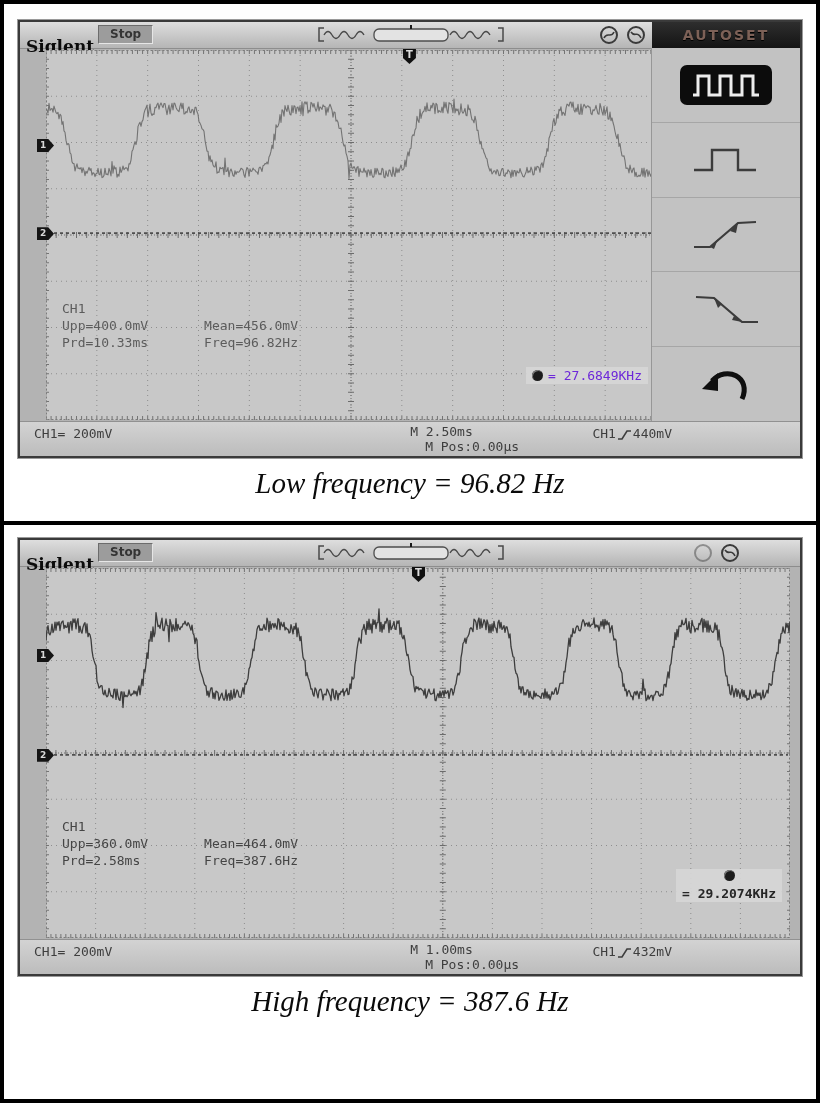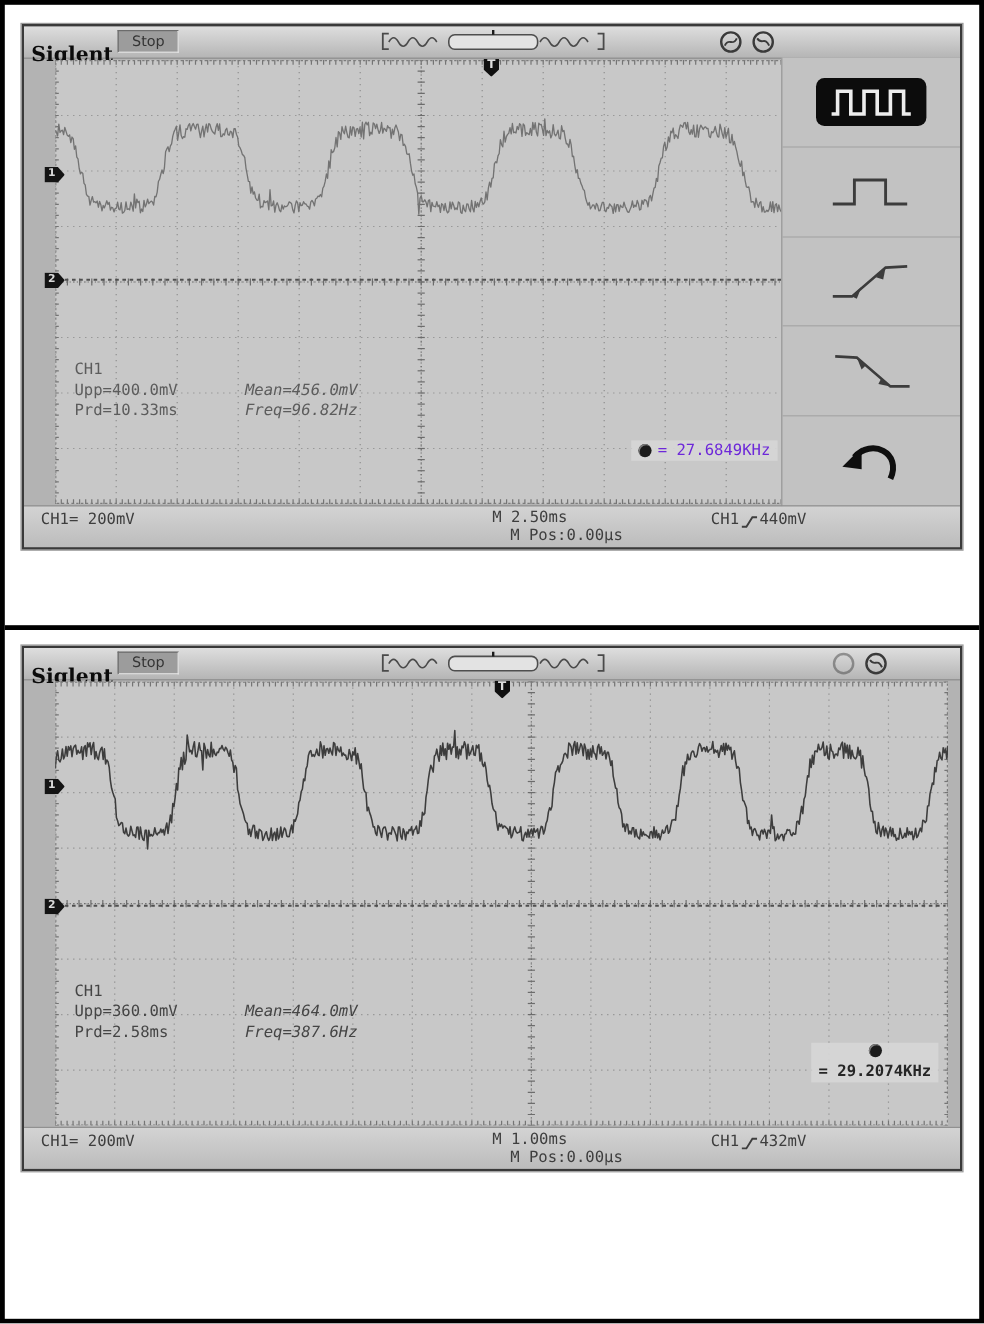--- a/index.html
+++ b/index.html
@@ -8,36 +8,36 @@
   .title{font-family:"Liberation Serif",serif;font-weight:bold;font-size:23px;color:#000;}
   .section{box-sizing:border-box;padding-top:16px;}
   .sec2{height:521px;border-bottom:4px solid #000;}
   .sec3{padding-top:13px;}
   .caption{text-align:center;font-family:"Liberation Serif",serif;font-style:italic;font-size:29px;color:#0a0a0a;margin-top:9px;}
 
   
   .scope{position:relative;width:784px;height:438px;margin:0 auto;background:#b3b3b3;border:2px solid #3a3a3a;outline:1px solid #9a9a9a;box-sizing:border-box;overflow:hidden;}
   .shead{position:absolute;left:0;top:0;right:0;height:26px;background:linear-gradient(#dedede,#b5b5b5);border-bottom:1px solid #8d8d8d;}
   .logo{position:absolute;left:6px;top:2px;font-family:"DejaVu Serif",serif;font-weight:bold;font-size:17px;color:#0b0b0b;margin-top:12px;}
-  .stop{position:absolute;left:78px;top:3px;font-size:12px;font-weight:normal;color:#343434;background:#9c9c9c;padding:1px 11px 2px;border-top:1px solid #6c6c6c;border-left:1px solid #6c6c6c;border-bottom:1px solid #e6e6e6;border-right:1px solid #e6e6e6;}
+  .stop{position:absolute;left:78px;top:3px;font-size:12px;font-weight:bold;color:#343434;background:#9c9c9c;padding:1px 11px 2px;border-top:1px solid #6c6c6c;border-left:1px solid #6c6c6c;border-bottom:1px solid #e6e6e6;border-right:1px solid #e6e6e6;}
   .hpos{position:absolute;left:296px;top:3px;}
   .hicons{position:absolute;top:3px;display:flex;gap:7px;}
   .s1 .hicons{right:154px;} .s2i .hicons{right:60px;}
   .autoset{position:absolute;right:0;top:0;width:148px;height:26px;background:linear-gradient(#2e2e2e,#141414);color:#7d6157;font-weight:bold;font-size:14px;letter-spacing:2px;display:flex;align-items:center;justify-content:center;text-shadow:0 1px 0 #000;}
   .menu{position:absolute;right:0;top:26px;bottom:34px;width:148px;background:#c2c2c2;border-left:1px solid #979797;}
   .mitem{height:20%;box-sizing:border-box;display:flex;align-items:center;justify-content:center;border-bottom:1px solid #a6a6a6;}
   .mitem:last-child{border-bottom:none;}
   .pill{background:#0c0c0c;border-radius:7px;padding:5px 9px;display:flex;align-items:center;}
   .graticule{position:absolute;left:26px;top:28px;height:370px;background:#c8c8c8;}
   .g1{width:610px;} .g2{width:744px;}
   .tmark{position:absolute;width:13px;height:15px;background:#101010;color:#dcdcdc;font-size:10px;font-weight:bold;line-height:12px;text-align:center;clip-path:polygon(0 0,100% 0,100% 60%,50% 100%,0 60%);z-index:6;}
   .chflag{position:absolute;left:-9px;width:17px;height:13px;background:#141414;color:#d8d8d8;font-size:9px;font-weight:bold;line-height:13px;padding-left:3px;box-sizing:border-box;clip-path:polygon(0 0,66% 0,100% 50%,66% 100%,0 100%);z-index:6;}
   .meas{position:absolute;left:16px;top:250px;display:flex;gap:56px;font-family:"DejaVu Sans Mono",monospace;font-size:13px;line-height:17px;z-index:5;}
   .m1 .meas{color:#5c5c5c;} .s2i .meas{color:#454545;}
-  .meas .c2{margin-top:17px;font-style:italic;}
+  .meas .c2{margin-top:17px;}
   .counter{position:absolute;right:8px;bottom:36px;display:flex;align-items:center;gap:5px;background:rgba(214,214,214,.92);padding:1px 6px;font-family:"DejaVu Sans Mono",monospace;font-size:13px;z-index:5;}
   .m1 .counter{color:#6d28d9;} .s2i .counter{color:#262626;font-weight:bold;flex-direction:column;}
   .cdot{width:11px;height:11px;border-radius:50%;background:#1c1c1c;box-shadow:inset 1px 1px 0 #7d7d7d;}
   .sbar{position:absolute;left:0;right:0;bottom:0;height:34px;background:linear-gradient(#d3d3d3,#bcbcbc);border-top:1px solid #919191;font-family:"DejaVu Sans Mono",monospace;font-size:13px;color:#3e3e3e;}
   .sb-left{position:absolute;left:14px;top:4px;}
   .sb-center{position:absolute;left:57%;transform:translateX(-50%);top:2px;line-height:15px;white-space:nowrap;}
   .sb-mpos{margin-left:15px;}
   .sb-right{position:absolute;right:128px;top:4px;display:flex;align-items:flex-end;gap:2px;white-space:nowrap;}
   svg{display:block;}
 </style>
@@ -65,20 +65,21 @@
         <span class="hicons">
           <svg width="20" height="20" viewBox="0 0 20 20">
             <circle cx="10" cy="10" r="8" fill="none" stroke="#3a3a3a" stroke-width="2"></circle>
             <path d="M5,13 C8,6 12,14 15,7" fill="none" stroke="#3a3a3a" stroke-width="1.6"></path>
           </svg>
           <svg width="20" height="20" viewBox="0 0 20 20">
             <circle cx="10" cy="10" r="8" fill="none" stroke="#3a3a3a" stroke-width="2"></circle>
             <path d="M5,7 C9,13 11,5 15,13" fill="none" stroke="#3a3a3a" stroke-width="1.6"></path>
           </svg>
         </span>
+        <span class="autoset">AUTOSET</span>
       </div>
 
       <div class="graticule g1">
           <svg width="610" height="370" style="position: absolute; left: 0px; top: 0px;">
             <line x1="0" y1="0" x2="0" y2="370" stroke="#8e8e8e" stroke-width="1" stroke-dasharray="1,4"></line>
             <line x1="50.833333333333336" y1="0" x2="50.833333333333336" y2="370" stroke="#8e8e8e" stroke-width="1" stroke-dasharray="1,4"></line>
             <line x1="101.66666666666667" y1="0" x2="101.66666666666667" y2="370" stroke="#8e8e8e" stroke-width="1" stroke-dasharray="1,4"></line>
             <line x1="152.5" y1="0" x2="152.5" y2="370" stroke="#8e8e8e" stroke-width="1" stroke-dasharray="1,4"></line>
             <line x1="203.33333333333334" y1="0" x2="203.33333333333334" y2="370" stroke="#8e8e8e" stroke-width="1" stroke-dasharray="1,4"></line>
             <line x1="254.16666666666669" y1="0" x2="254.16666666666669" y2="370" stroke="#8e8e8e" stroke-width="1" stroke-dasharray="1,4"></line>
@@ -593,20 +594,21 @@
         </span>
         <span class="sb-right">
           <span>CH1</span>
           <svg width="13" height="12" viewBox="0 0 13 12">
             <polyline points="0,10 4,10 9,2 13,2" fill="none" stroke="#3e3e3e" stroke-width="1.6"></polyline>
           </svg>
           <span>440mV</span>
         </span>
       </div>
     </div>
+    <div class="caption">Low frequency = 96.82 Hz</div>
   </div>
 
   <div class="section sec3">
     <div class="scope s2i">
       <div class="shead">
         <span class="logo">Siglent</span>
         <span class="stop">Stop</span>
         <span class="hpos">
           <svg width="190" height="19" viewBox="0 0 190 19">
             <polyline points="8,3 3,3 3,16 8,16" fill="none" stroke="#4a4a4a" stroke-width="1.5"></polyline>
@@ -1188,15 +1190,16 @@
         </span>
         <span class="sb-right">
           <span>CH1</span>
           <svg width="13" height="12" viewBox="0 0 13 12">
             <polyline points="0,10 4,10 9,2 13,2" fill="none" stroke="#3e3e3e" stroke-width="1.6"></polyline>
           </svg>
           <span>432mV</span>
         </span>
       </div>
     </div>
+    <div class="caption">High frequency = 387.6 Hz</div>
   </div>
 
 </div>
 
 </body></html>

